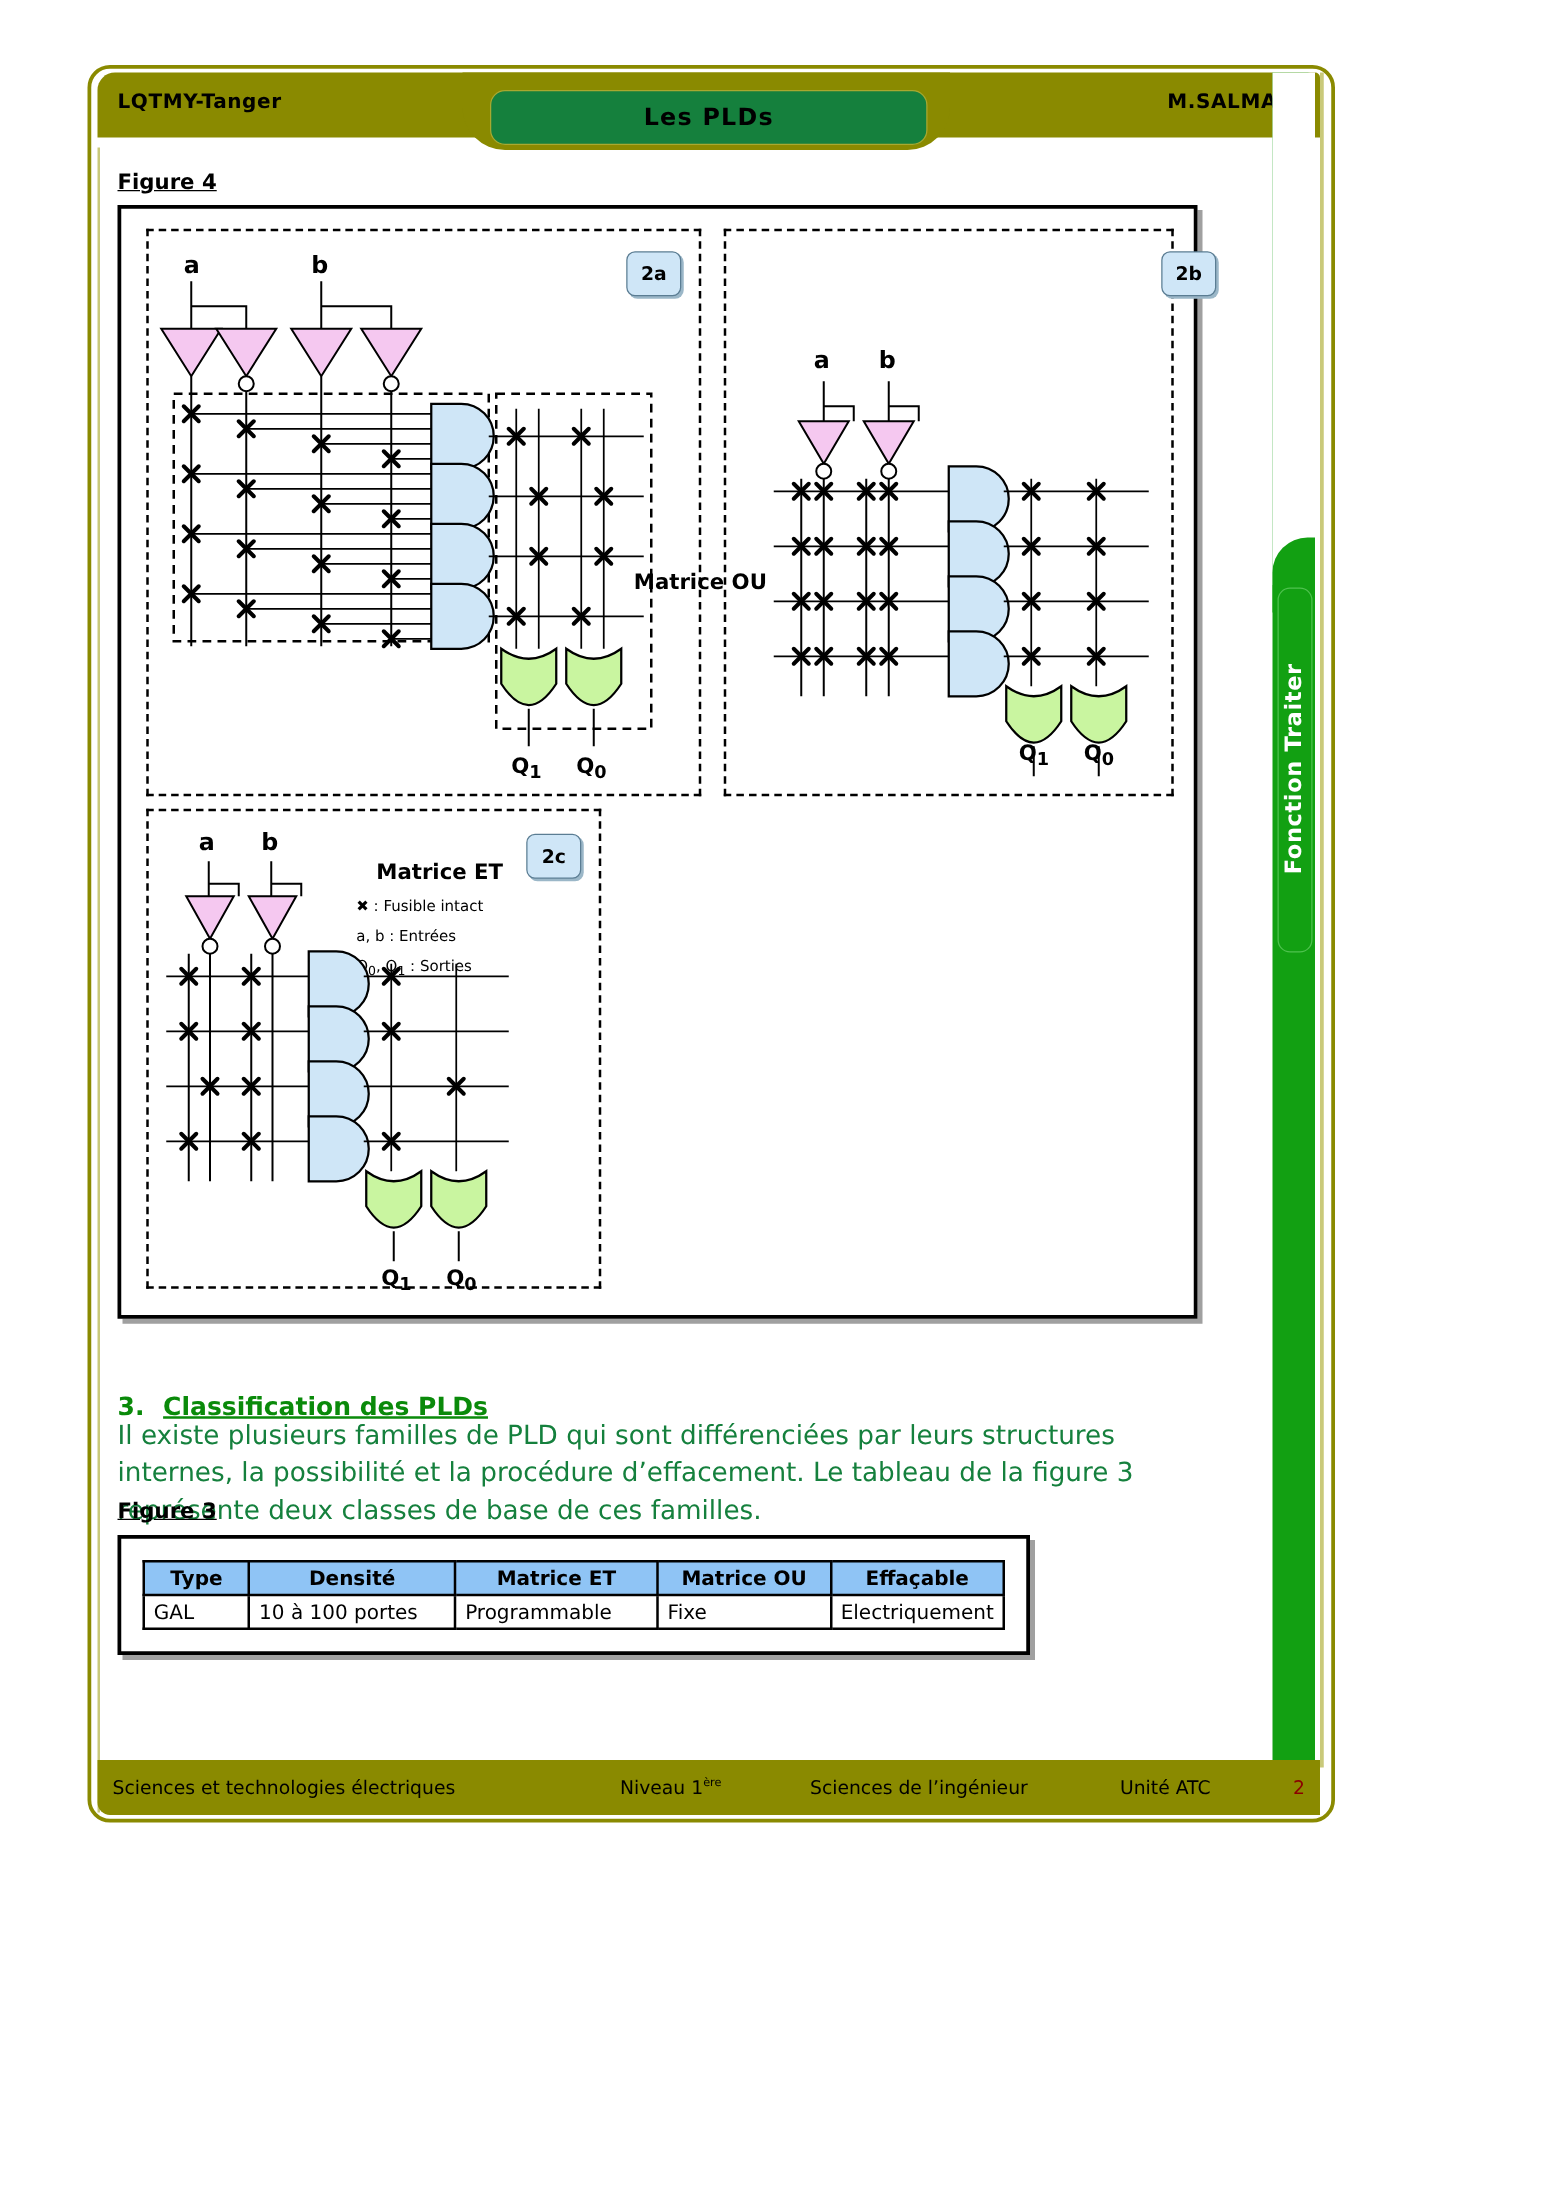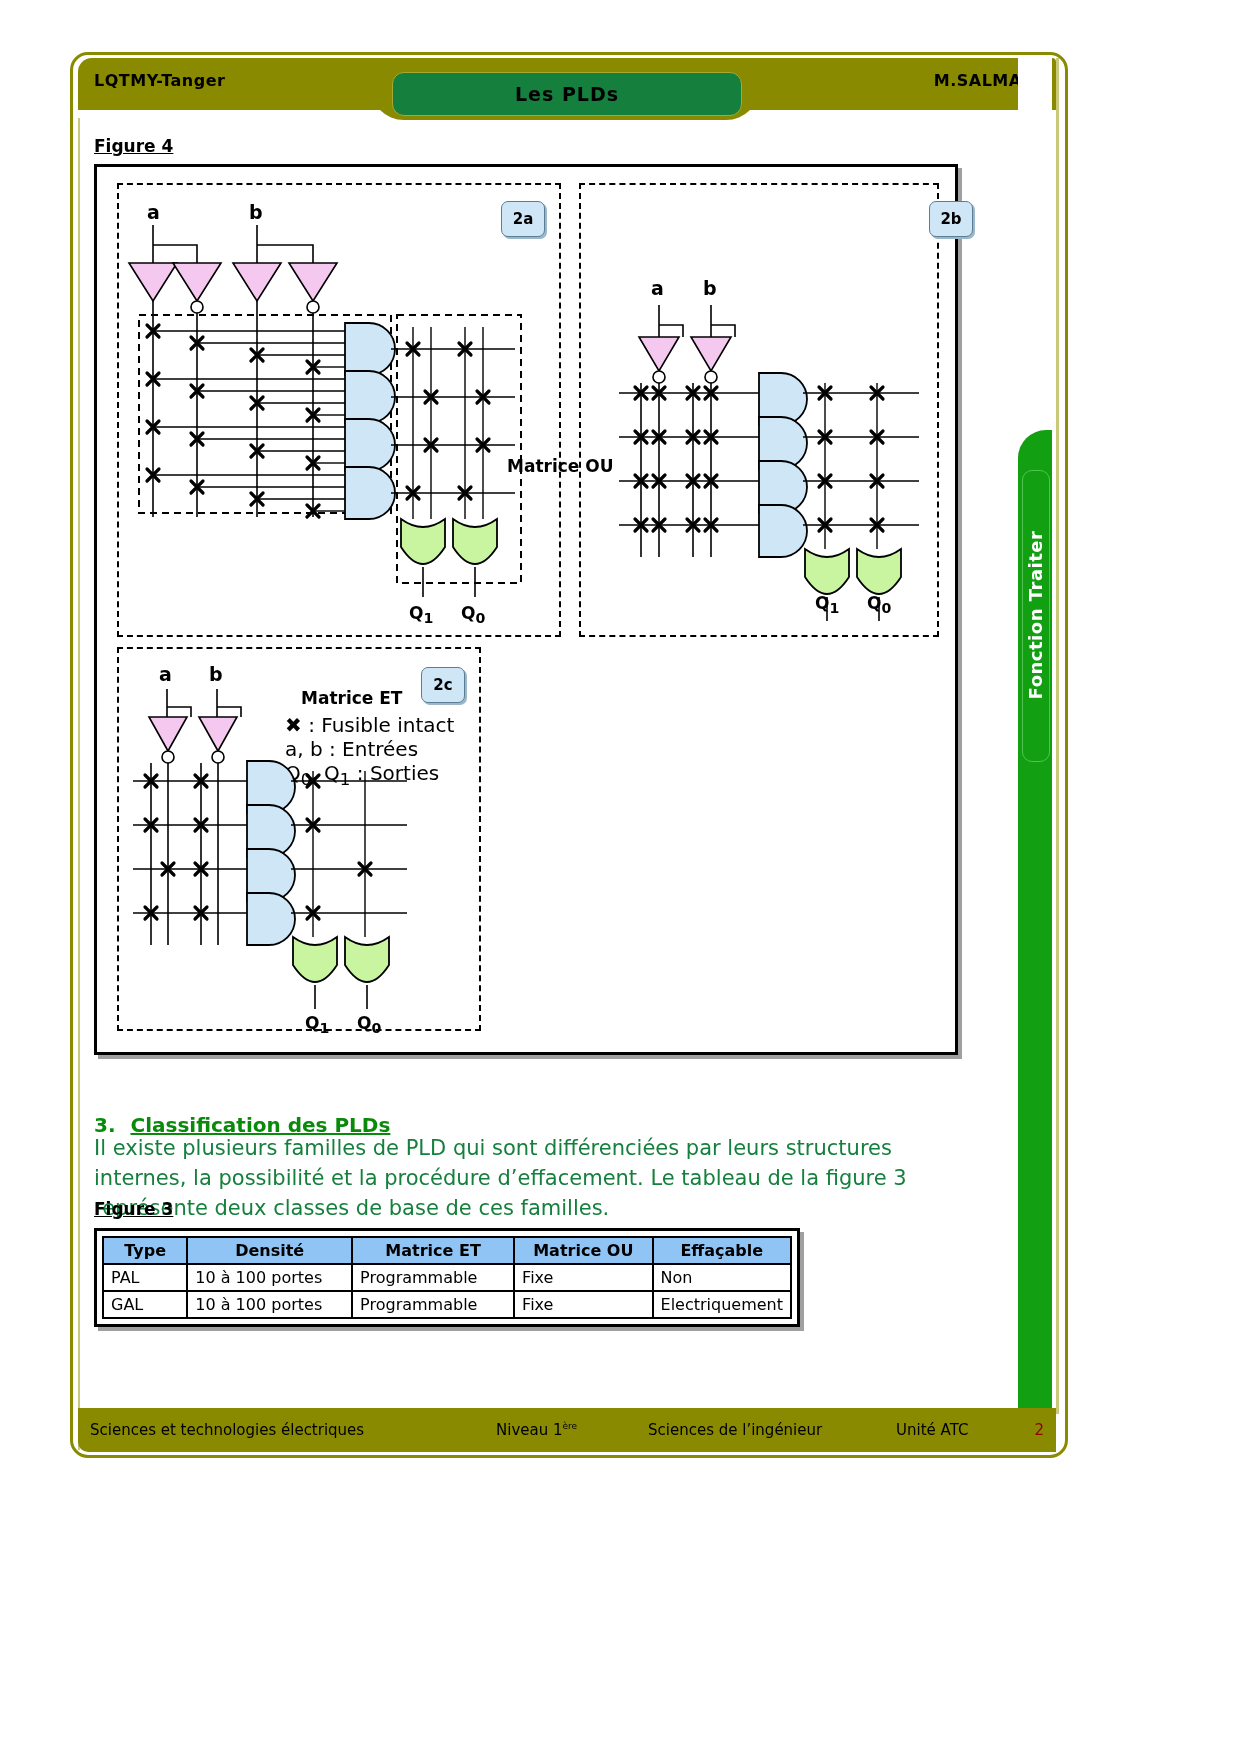--- a/index.html
+++ b/index.html
@@ -107,37 +107,37 @@
     position:absolute;width:42px;height:34px;background:#cfe6f7;
     border:1px solid #5b7d93;border-radius:7px;
     display:flex;align-items:center;justify-content:center;
     font-weight:bold;font-size:15px;color:#000;
     box-shadow:2px 2px 0 #9bb7c8;
   }
   .diag-txt{position:absolute;font-size:16px;color:#000;white-space:nowrap;}
   .diag-b{font-weight:bold;}
   #matrice-ou-lbl{left:410px;top:289px;font-weight:bold;font-size:17px;}
   #matrice-et-lbl{left:204px;top:521px;font-weight:bold;font-size:17px;}
-  #legend{position:absolute;left:188px;top:546px;font-size:20px;line-height:24px;}
+  #legend{position:absolute;left:188px;top:546px;font-size:12px;line-height:24px;}
   
   #sec3{
     position:absolute;left:94px;top:1113px;font-size:20px;font-weight:bold;
     color:#0a8a0a;
   }
   #sec3 .num{color:#0a8a0a;}
   #sec3 .ttl{text-decoration:underline;}
   #para{
     position:absolute;left:94px;top:1133px;width:880px;
     font-size:21px;line-height:30px;color:#15803d;
   }
   
   #tbl-wrap{
     position:absolute;left:94px;top:1228px;width:690px;
     border:3px solid #000;background:#fff;box-shadow:4px 4px 0 #a0a0a0;
-    padding:5px;
+    padding:17px;
   }
   table{border-collapse:collapse;width:100%;font-size:16px;}
   th,td{border:2px solid #000;padding:3px 7px;text-align:left;color:#000;}
   th{background:#8fc4f5;font-weight:bold;text-align:center;}
   
   svg{display:block;}
 </style>
 </head>
 <body>
 
@@ -464,27 +464,20 @@
       <tr>
         <th style="width:72px;">Type</th>
         <th style="width:160px;margin-left:44px;">Densité</th>
         <th style="width:150px;">Matrice ET</th>
         <th style="width:130px;">Matrice OU</th>
         <th>Effaçable</th>
       </tr>
     </thead>
     <tbody>
       <tr>
-        <td>PAL</td>
-        <td>10 à 100 portes</td>
-        <td>Programmable</td>
-        <td>Fixe</td>
-        <td>Non</td>
-      </tr>
-      <tr>
         <td>GAL</td>
         <td>10 à 100 portes</td>
         <td>Programmable</td>
         <td>Fixe</td>
         <td>Electriquement</td>
       </tr>
     </tbody>
   </table>
 </div>
 

